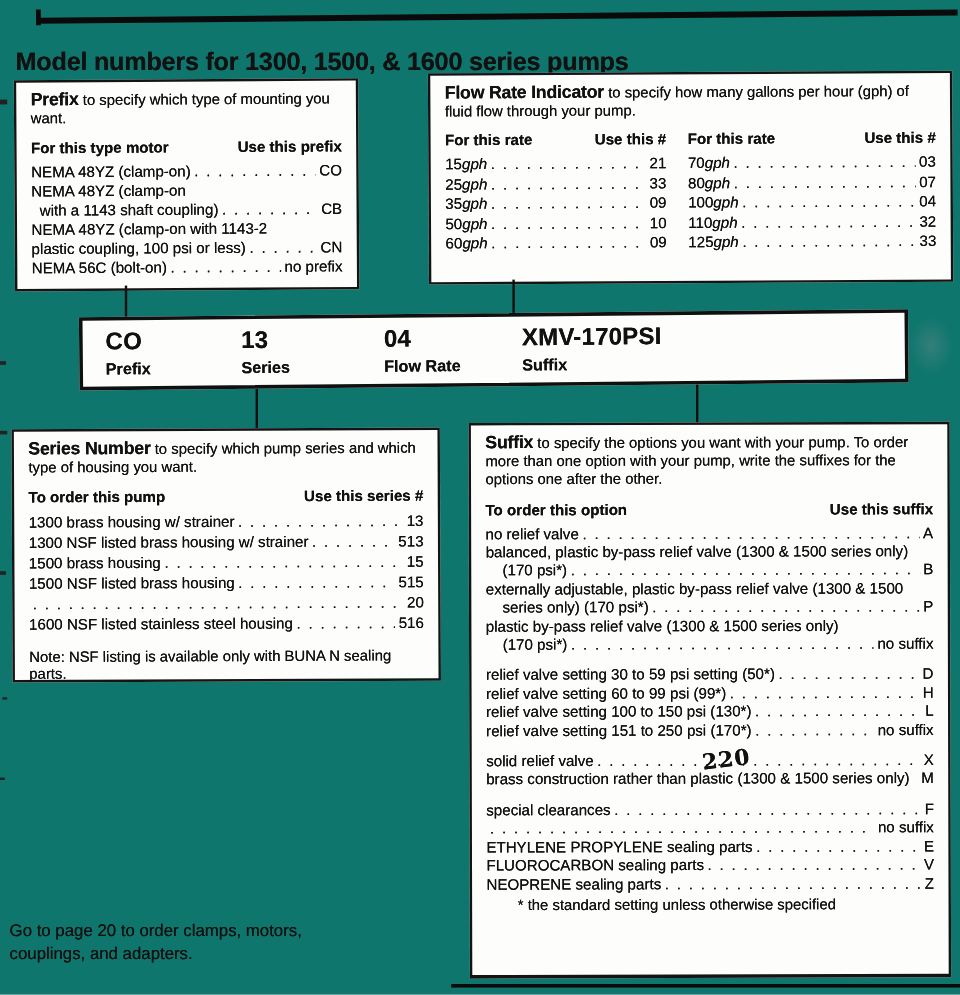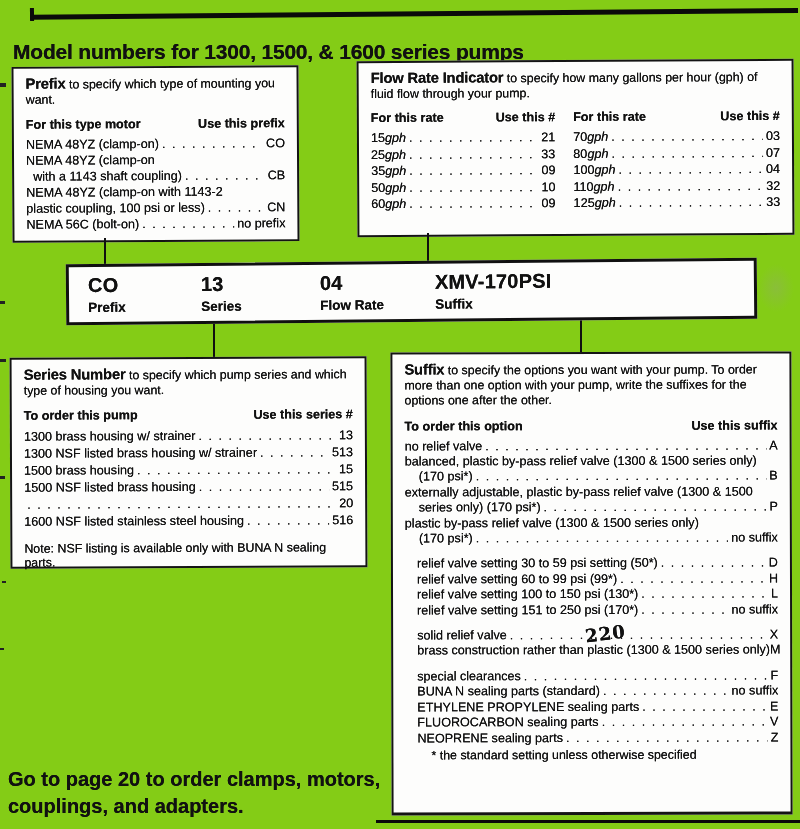--- a/index.html
+++ b/index.html
@@ -1,36 +1,36 @@
 <!DOCTYPE html>
 <html><head>
 <meta charset="utf-8">
 <style>
   html,body{margin:0;padding:0;background:#fdfdfc;}
   .page{
     position:relative;width:800px;height:829px;overflow:hidden;
-    background:#84cc16;color:#111;
+    background:#0f766e;color:#111;
     font-family:"Liberation Sans","DejaVu Sans",sans-serif;
     text-shadow:0 0 .35px currentColor;
   }
   
   .top-rule{position:absolute;left:30px;top:8px;width:768px;height:5px;background:#0a0a0a;transform:rotate(-.5deg);transform-origin:right center;}
   .top-rule-tick{position:absolute;left:30px;top:8px;width:4px;height:13px;background:#0a0a0a;transform:rotate(-.5deg);}
   .bottom-rule{position:absolute;left:376px;top:820px;width:424px;height:3px;background:#0a0a0a;}
   .scan-mark{position:absolute;background:#222;}
   .m1{left:0;top:83px;width:6px;height:4px;}
   .m2{left:0;top:301px;width:5px;height:3px;}
   .m3{left:0;top:359px;width:6px;height:3px;}
   .m4{left:0;top:476px;width:5px;height:3px;}
   .m5{left:2px;top:581px;width:4px;height:2px;}
   .m6{left:0;top:648px;width:4px;height:2px;}
   .smudge{position:absolute;left:758px;top:264px;width:36px;height:48px;background:radial-gradient(closest-side,#9994,#9990);}
   
   .title{position:absolute;left:13px;top:26px;font-size:21px;font-weight:700;letter-spacing:-.2px;}
-  .footer{position:absolute;left:8px;top:766px;font-size:20px;font-weight:700;line-height:1.35;}
+  .footer{position:absolute;left:8px;top:766px;font-size:14px;font-weight:400;line-height:1.35;}
   
   .box{position:absolute;border:2px solid #141414;background:#fdfdfc;box-sizing:border-box;padding:8px 12px;font-size:12.6px;}
   .prefix-box{left:12px;top:66px;width:287px;height:176px;transform:rotate(-.35deg);}
   .flow-box{left:357px;top:60px;width:437px;height:176px;transform:rotate(-.3deg);}
   .series-box{left:10px;top:357px;width:357px;height:211px;transform:rotate(-.25deg);}
   .suffix-box{left:391px;top:352px;width:401px;height:463px;transform:rotate(-.15deg);border-bottom-width:3px;}
   .box-heading{margin:0;font-size:12.4px;line-height:15.2px;}
   .box-heading .lead{font-size:14.8px;font-weight:700;letter-spacing:-.2px;}
   .col-headers{display:flex;justify-content:space-between;font-weight:700;font-size:12.6px;margin-top:10px;}
   
@@ -67,21 +67,21 @@
   .seg-code{font-size:20px;font-weight:700;letter-spacing:.2px;}
   .seg-label{font-size:13.5px;font-weight:700;margin-top:3px;}
   
   .connector{position:absolute;width:2px;background:#101010;}
   .c1{left:104px;top:238px;height:33px;}
   .c2{left:427px;top:233px;height:33px;}
   .c3{left:213px;top:320px;height:41px;}
   .c4{left:580px;top:317px;height:39px;}
   
   .groups{margin-top:6px;position:relative;}
-  .suffix-group + .suffix-group{margin-top:10px;margin-left:12px;}
+  .suffix-group + .suffix-group{margin-top:10px;}
   .footnote{margin-top:2px;padding-left:26px;font-size:12.4px;}
   .handwritten{position:absolute;left:192px;top:269px;font-family:"DejaVu Serif",serif;font-size:18px;font-weight:700;letter-spacing:1px;transform:rotate(-7deg);}
 </style>
 </head>
 <body>
 
 <div class="page">
 
   <div class="top-rule"></div>
   <div class="top-rule-tick"></div>
@@ -416,21 +416,20 @@
 
                 <div class="omain">
                   <span class="lbl">special clearances</span>
                   <span class="dots"></span>
                   <span class="val">F</span>
                 </div>
               </div>
             <div class="orow">
 
                 <div class="omain">
-                  <span class="lbl">BUNA N sealing parts (standard)</span>
                   <span class="dots"></span>
                   <span class="val">no suffix</span>
                 </div>
               </div>
             <div class="orow">
 
                 <div class="omain">
                   <span class="lbl">ETHYLENE PROPYLENE sealing parts</span>
                   <span class="dots"></span>
                   <span class="val">E</span>

